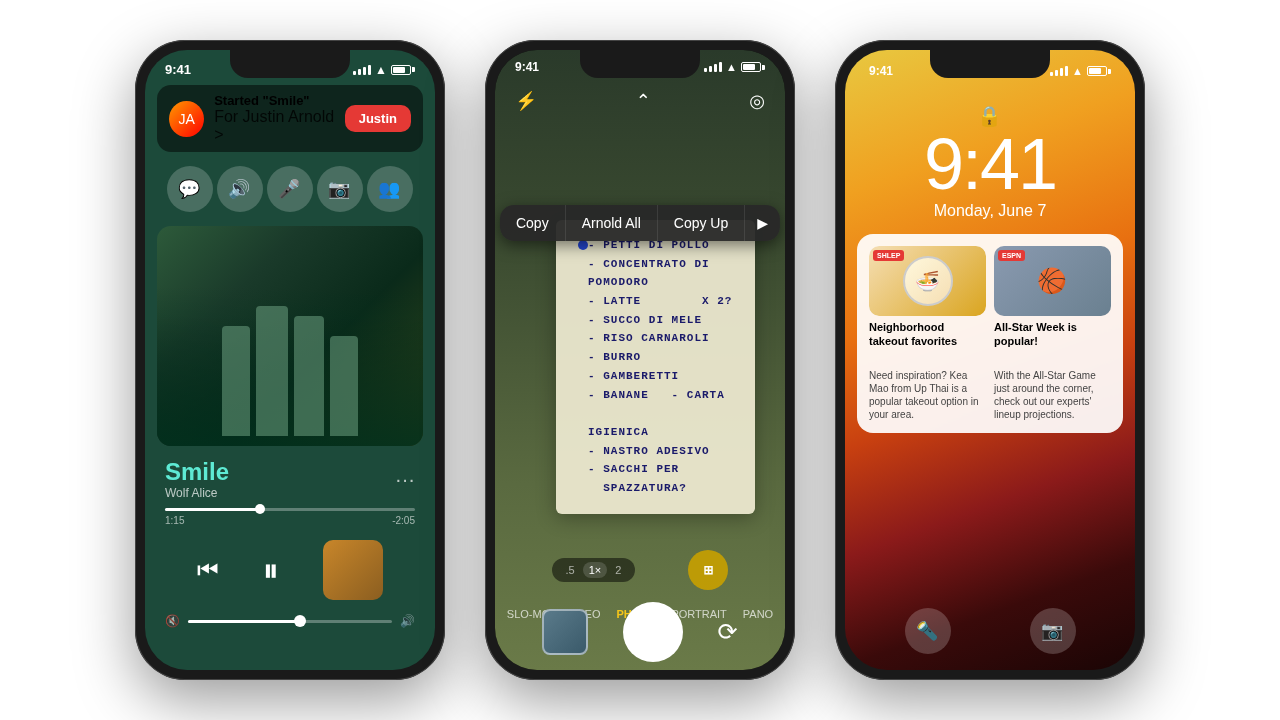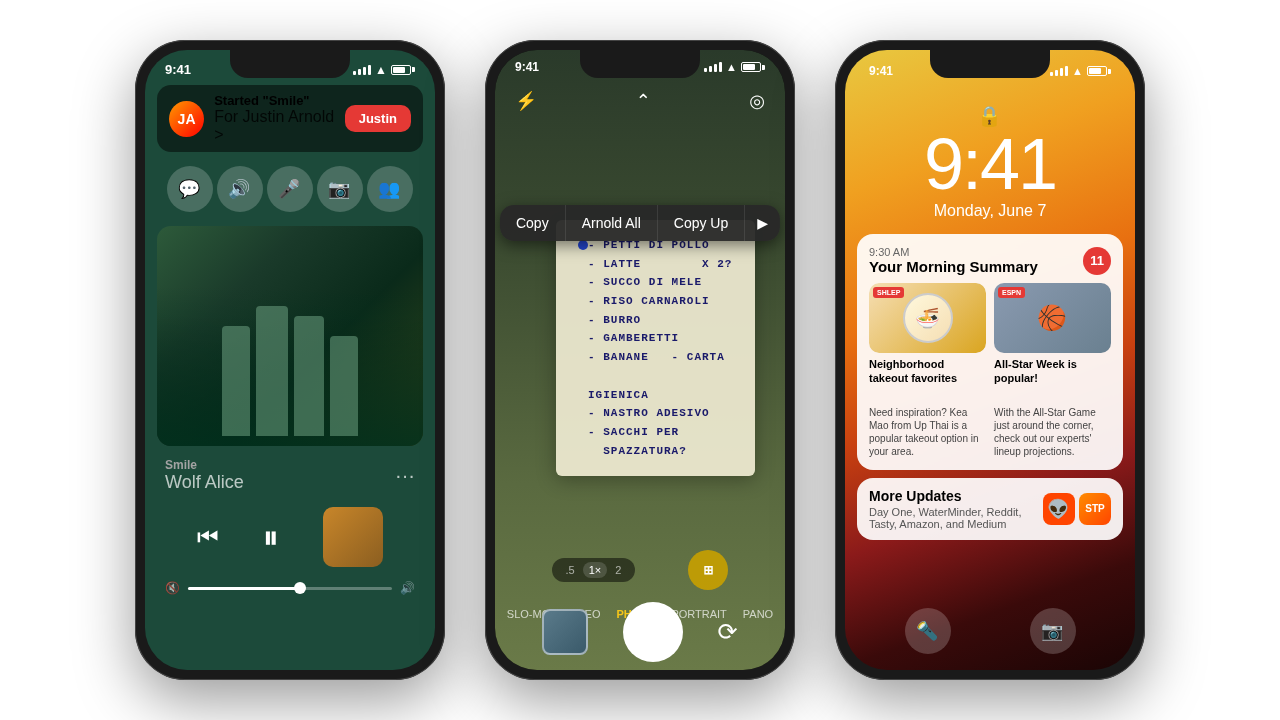--- a/index.html
+++ b/index.html
@@ -65,21 +65,21 @@
       background: rgba(0,0,0,0.5);
       border-radius: 14px;
       padding: 8px 12px;
       display: flex; align-items: center; justify-content: space-between;
     }
     .p1-call-info { display: flex; align-items: center; gap: 10px; }
     .p1-avatar {
       width: 36px; height: 36px; border-radius: 50%;
       background: linear-gradient(135deg, #f90, #f00);
       display: flex; align-items: center; justify-content: center;
-      font-size: 14px; color: #fff; font-weight: bold;
+      font-size: 14px; color: #fff; font-weight: normal;
       overflow: hidden;
     }
     .p1-call-title { font-size: 13px; font-weight: 600; }
     .p1-call-sub { font-size: 16px; opacity: 0.8; }
     .p1-leave-btn {
       background: #e53935; color: #fff;
       border-radius: 10px; padding: 6px 14px;
       font-size: 13px; font-weight: 600;
     }
 
@@ -111,22 +111,22 @@
       background: linear-gradient(180deg, transparent, rgba(0,50,30,0.8));
       display: flex; align-items: flex-end; justify-content: center; gap: 6px;
       padding-bottom: 10px;
     }
     .p1-person {
       background: rgba(100,150,120,0.6);
       border-radius: 4px 4px 0 0;
     }
 
     .p1-song-info { padding: 8px 20px 4px; display: flex; justify-content: space-between; align-items: center; }
-    .p1-song-title { color: #a3a3a3; font-size: 12px; font-weight: 700; }
-    .p1-song-artist { color: rgba(255,255,255,0.7); font-size: 18px; }
+    .p1-song-title { color: #5eead4; font-size: 24px; font-weight: 700; }
+    .p1-song-artist { color: rgba(255,255,255,0.7); font-size: 12px; }
     .p1-more-btn { color: rgba(255,255,255,0.7); font-size: 20px; }
 
     .p1-progress { padding: 4px 20px; }
     .p1-progress-bar {
       height: 3px; background: rgba(255,255,255,0.3);
       border-radius: 2px; position: relative; margin-bottom: 4px;
     }
     .p1-progress-fill { height: 100%; width: 38%; background: #fff; border-radius: 2px; }
     .p1-thumb {
       position: absolute; top: -4px; left: 38%;
@@ -466,20 +466,30 @@
       </div>
 
       <div class="p1-song-info">
         <div>
           <div class="p1-song-title">Smile</div>
           <div class="p1-song-artist">Wolf Alice</div>
         </div>
         <div class="p1-more-btn">···</div>
       </div>
 
+      <div class="p1-progress">
+        <div class="p1-progress-bar">
+          <div class="p1-progress-fill"></div>
+          <div class="p1-thumb"></div>
+        </div>
+        <div class="p1-times">
+          <span>1:15</span>
+          <span>-2:05</span>
+        </div>
+      </div>
 
       <div class="p1-playback">
         <div class="p1-skip-btn">⏮</div>
         <div class="p1-play-btn">⏸</div>
         <div class="p1-thumb-video"></div>
       </div>
 
       <div class="p1-volume">
         <span class="p1-vol-icon">🔇</span>
         <div class="p1-vol-bar">
@@ -529,20 +539,21 @@
         <div class="p2-menu-item">Copy</div>
         <div class="p2-menu-item">Arnold All</div>
         <div class="p2-menu-item">Copy Up</div>
         <div class="p2-menu-item">▶</div>
       </div>
 
       <div class="p2-note">
         <div class="p2-note-marker"></div>
         <div style="margin-left:14px">
           <div class="p2-note-line">- PETTI DI POLLO</div>
+          <div class="p2-note-line">- CONCENTRATO DI POMODORO</div>
           <div class="p2-note-line">- LATTE &nbsp;&nbsp;&nbsp;&nbsp;&nbsp;&nbsp; x 2?</div>
           <div class="p2-note-line">- SUCCO DI MELE</div>
           <div class="p2-note-line">- RISO CARNAROLI</div>
           <div class="p2-note-line">- BURRO</div>
           <div class="p2-note-line">- GAMBERETTI</div>
           <div class="p2-note-line">- BANANE &nbsp; - CARTA</div>
           <div class="p2-note-line">&nbsp;&nbsp;&nbsp;&nbsp;&nbsp;&nbsp;&nbsp;&nbsp;&nbsp;&nbsp;&nbsp;&nbsp; IGIENICA</div>
           <div class="p2-note-line">- NASTRO ADESIVO</div>
           <div class="p2-note-line">- SACCHI PER</div>
           <div class="p2-note-line">&nbsp; SPAZZATURA?</div>
@@ -602,27 +613,20 @@
           </div>
         </div>
       </div>
 
       <div class="p3-lock-icon">🔒</div>
 
       <div class="p3-time">9:41</div>
       <div class="p3-date">Monday, June 7</div>
 
       <div class="p3-notification">
-        <div class="p3-notif-header">
-          <div>
-            <div class="p3-notif-time">9:30 AM</div>
-            <div class="p3-notif-title">Your Morning Summary</div>
-          </div>
-          <div class="p3-notif-badge">11</div>
-        </div>
         <div class="p3-news-grid">
           <div class="p3-news-card p3-news-card-1">
             <div class="p3-news-img">
               <div class="food-plate">
                 <div class="p3-news-tag">SHLEP</div>
                 <div class="food-circle">
                   <span style="font-size:20px">🍜</span>
                 </div>
               </div>
             </div>
@@ -633,34 +637,20 @@
             <div class="p3-news-img" style="background:linear-gradient(135deg,#8a9ab0,#6a8090);border-radius:10px;height:70px;display:flex;align-items:center;justify-content:center;position:relative;">
               <div class="p3-news-tag-2">ESPN</div>
               <span style="font-size:24px">🏀</span>
             </div>
             <div class="p3-news-headline">All-Star Week is popular!</div>
             <div class="p3-news-body">With the All-Star Game just around the corner, check out our experts' lineup projections.</div>
           </div>
         </div>
       </div>
 
-      <div class="p3-more-updates">
-        <div>
-          <div class="p3-more-text">More Updates</div>
-          <div class="p3-more-sub">Day One, WaterMinder, Reddit, Tasty, Amazon, and Medium</div>
-        </div>
-        <div class="p3-app-icons">
-          <div class="p3-app-icon p3-reddit-icon">
-            <span style="font-size:18px">👽</span>
-          </div>
-          <div class="p3-app-icon p3-step-icon">
-            <span style="font-size:10px;font-weight:900;color:#fff">STP</span>
-          </div>
-        </div>
-      </div>
 
       <div class="p3-bottom-icons">
         <div class="p3-bottom-icon">🔦</div>
         <div class="p3-bottom-icon">📷</div>
       </div>
 
     </div>
   </div>
 </div>
 

